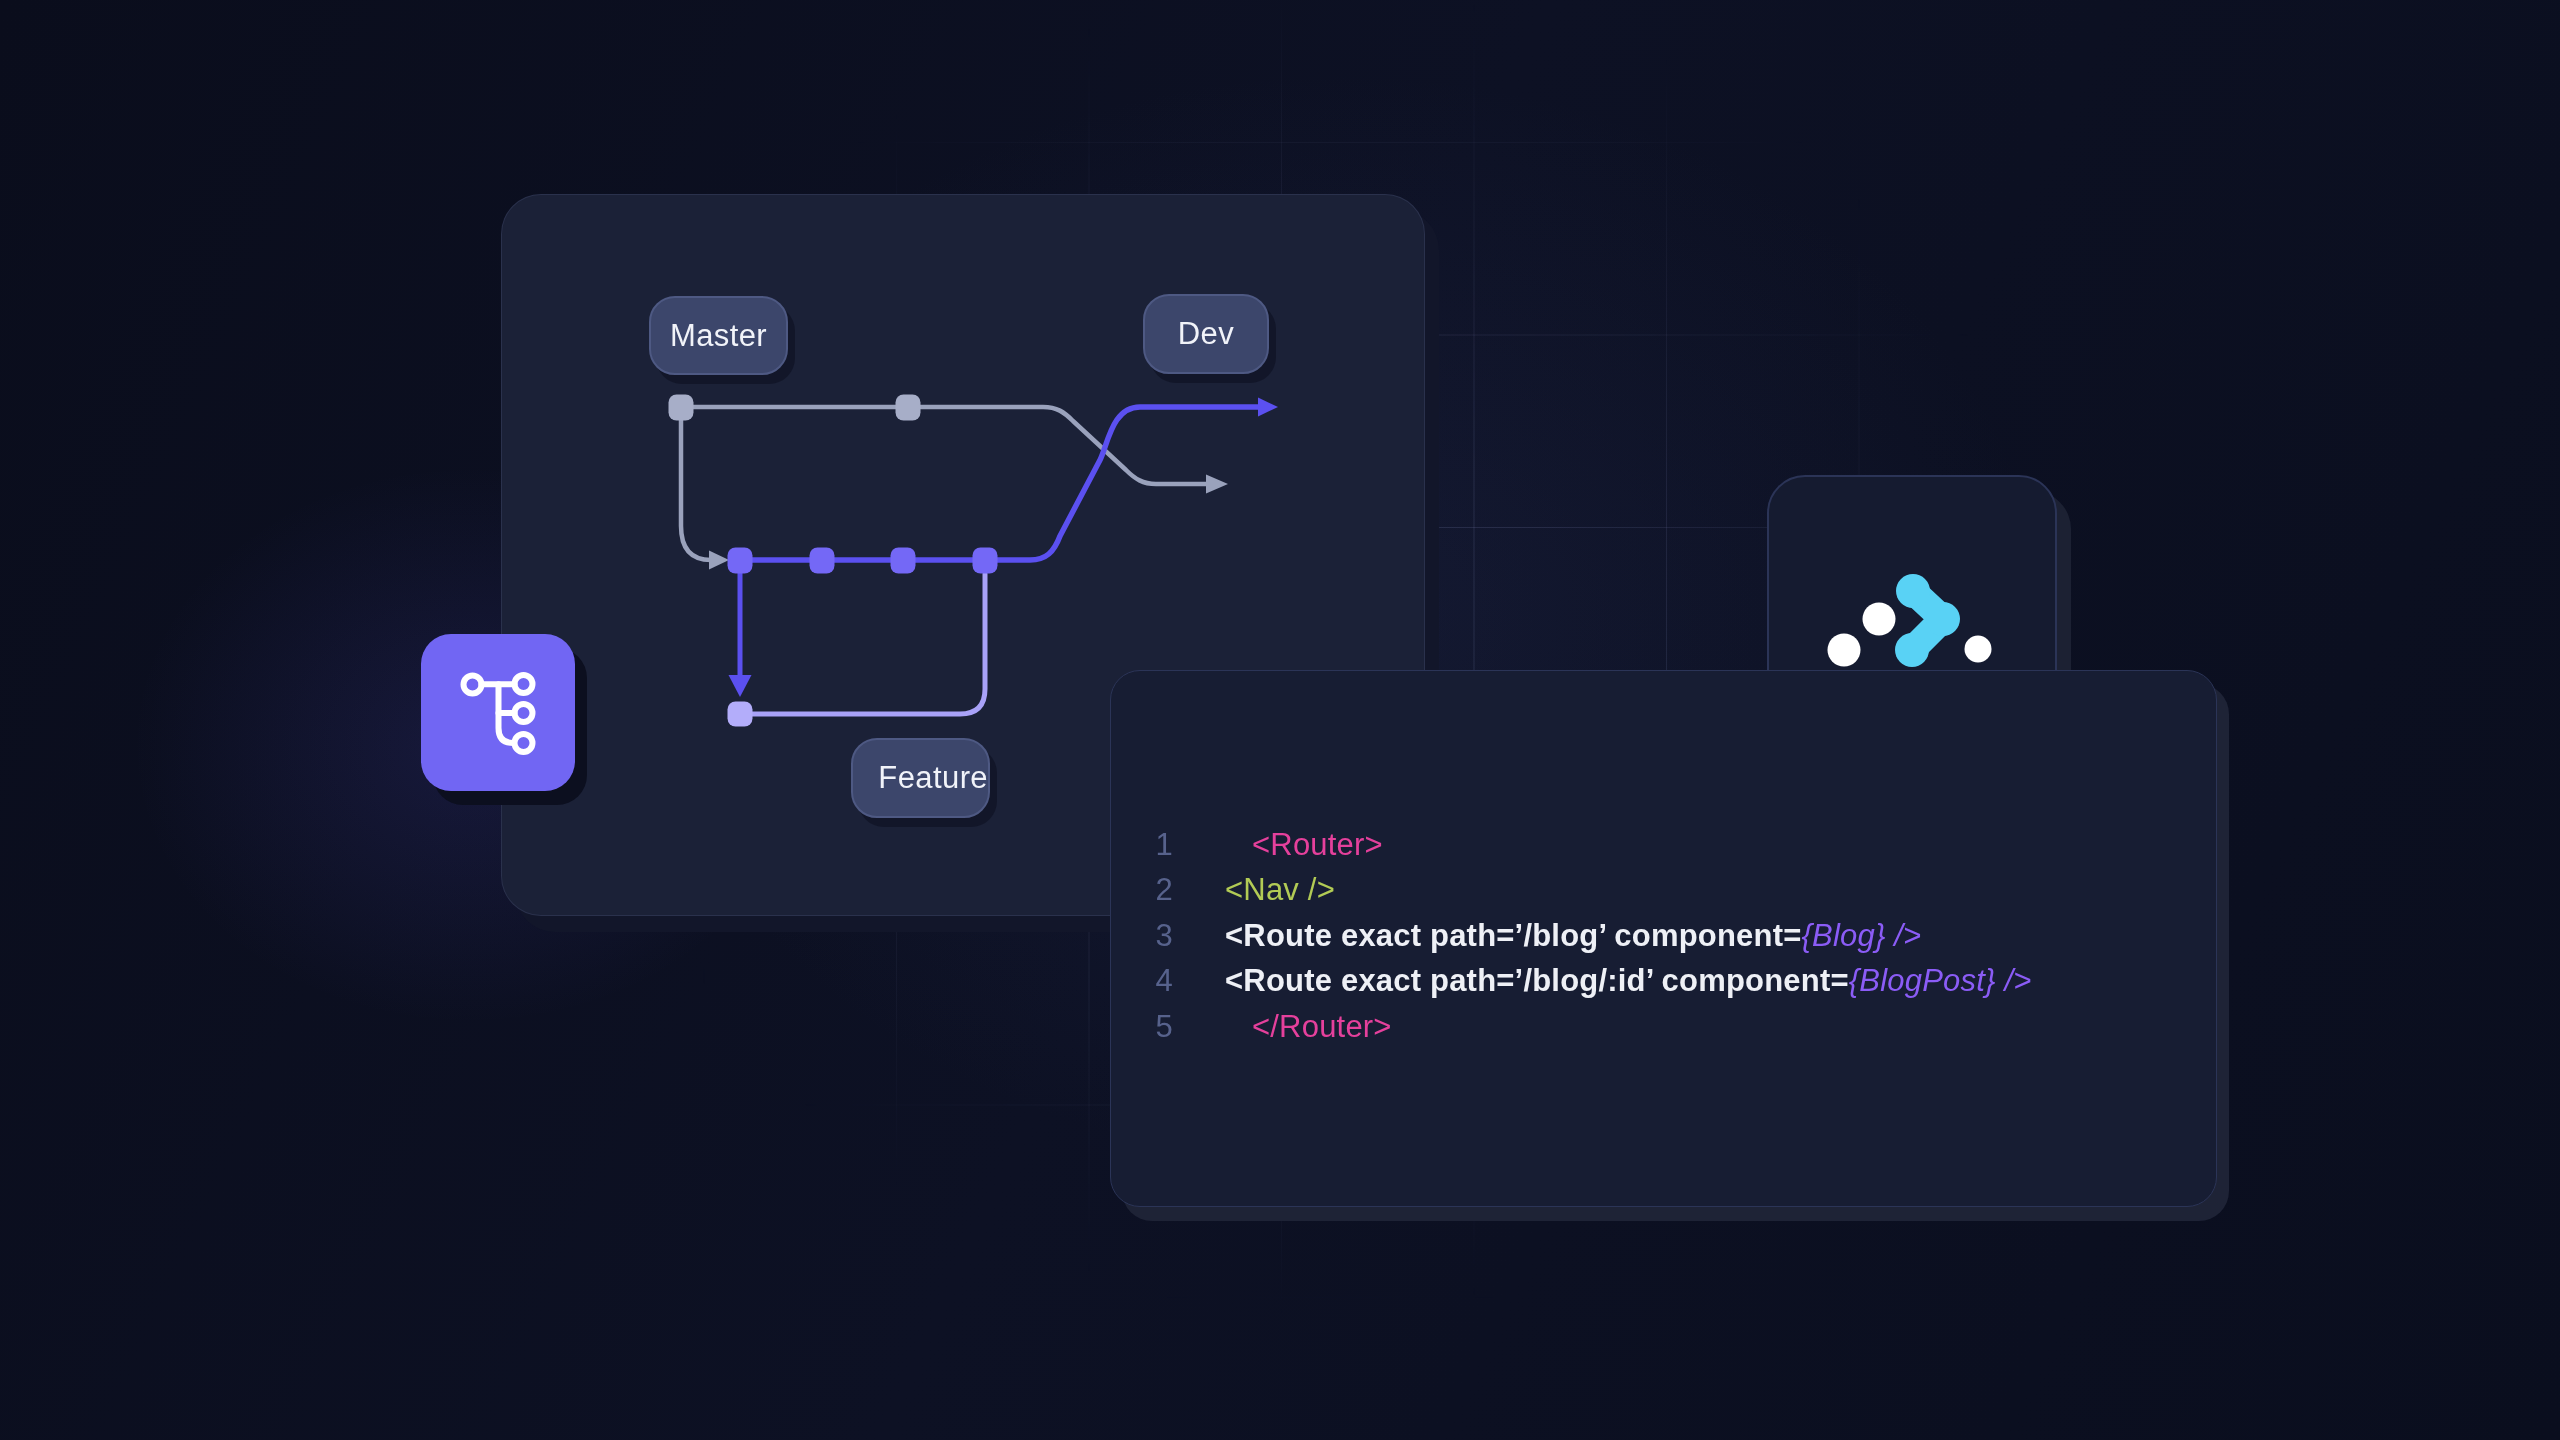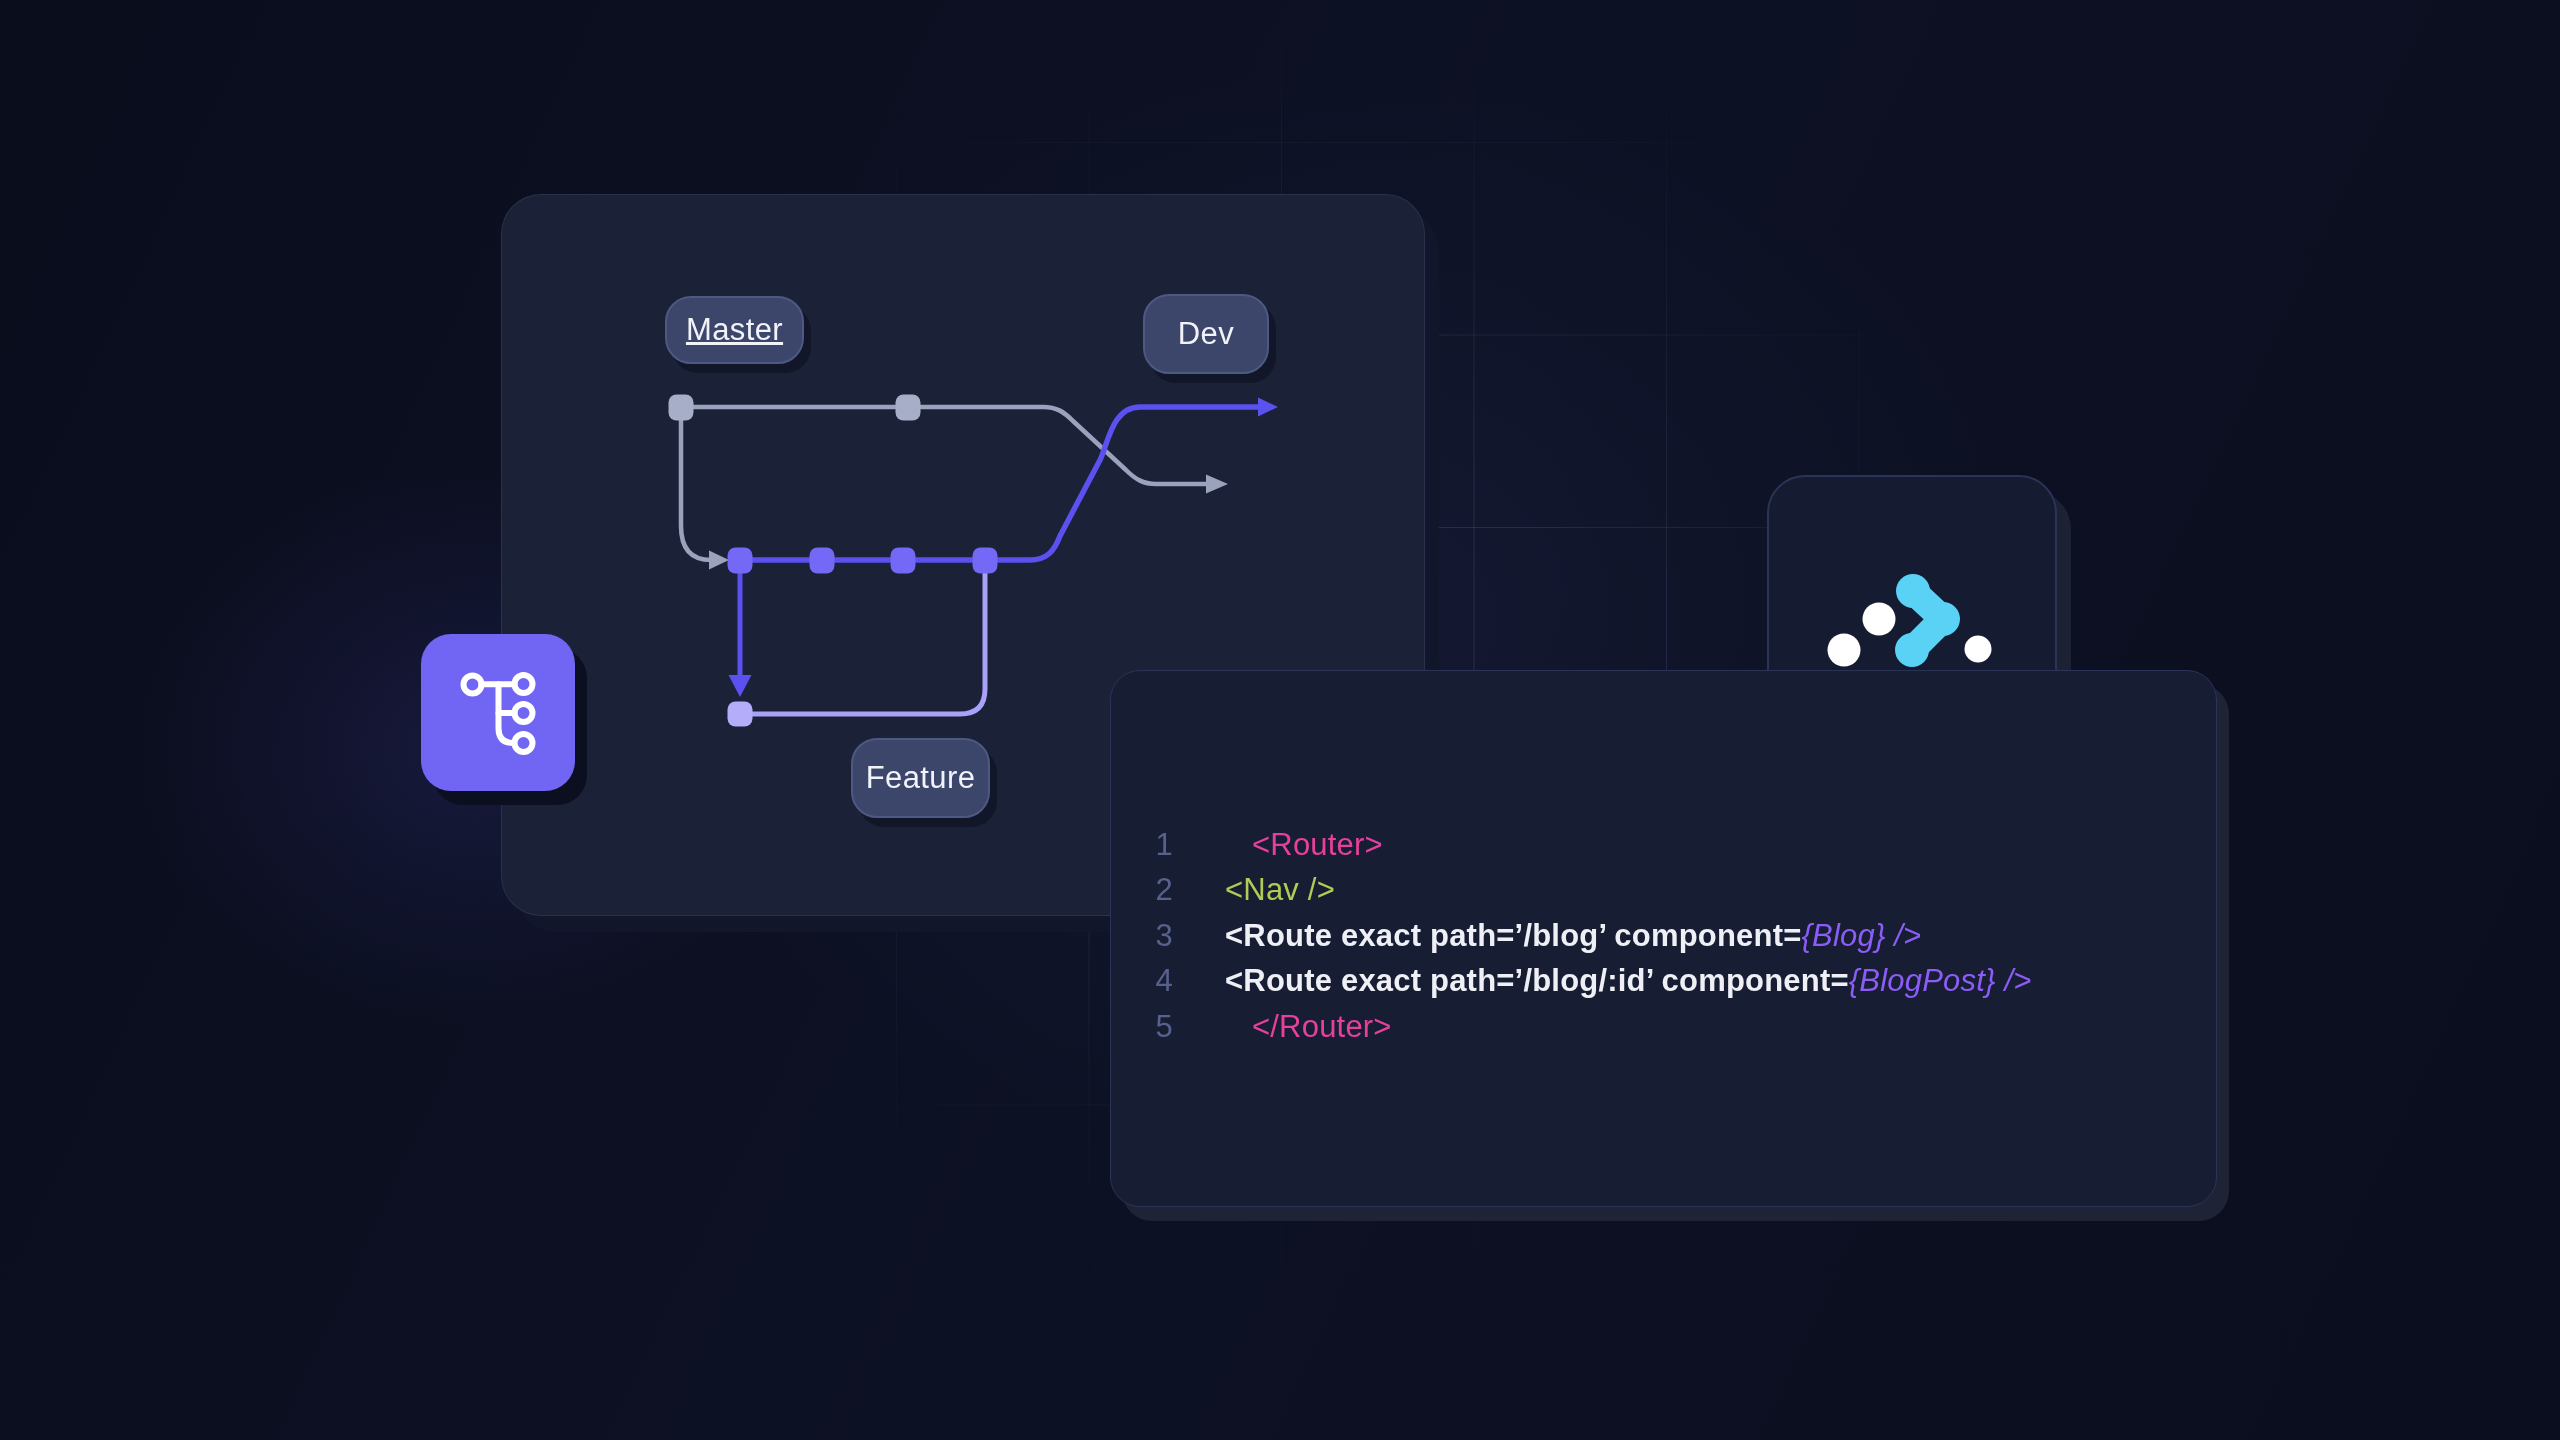--- a/index.html
+++ b/index.html
@@ -55,23 +55,23 @@
     background: #3c466b;
     border: 2px solid #4e5983;
     border-radius: 26px;
     box-shadow: 7px 9px 0 rgba(14, 17, 34, 0.65);
     color: #f1f3f9;
     font-size: 31px;
     font-weight: 500;
     letter-spacing: 0.4px;
     box-sizing: border-box;
   }
-  .badge-master  { left: 163px; top: 101px; width: 139px; height: 68px; text-decoration: underline; }
+  .badge-master  { left: 147px; top: 101px; width: 139px; height: 79px; }
   .badge-dev     { left: 641px; top:  99px; width: 126px; height: 80px; }
-  .badge-feature { left: 349px; top: 543px; width: 139px; height: 80px; }
+  .badge-feature { left: 349px; top: 543px; width: 139px; height: 80px; justify-content: flex-end; }
 
   
   .branch-icon-card {
     left: 421px; top: 634px;
     width: 154px; height: 157px;
     background: #7166f3;
     border-radius: 30px;
     box-shadow: 12px 14px 0 #0c0f1f;
   }
   .branch-icon-card svg { position: absolute; left: 38px; top: 36px; }

